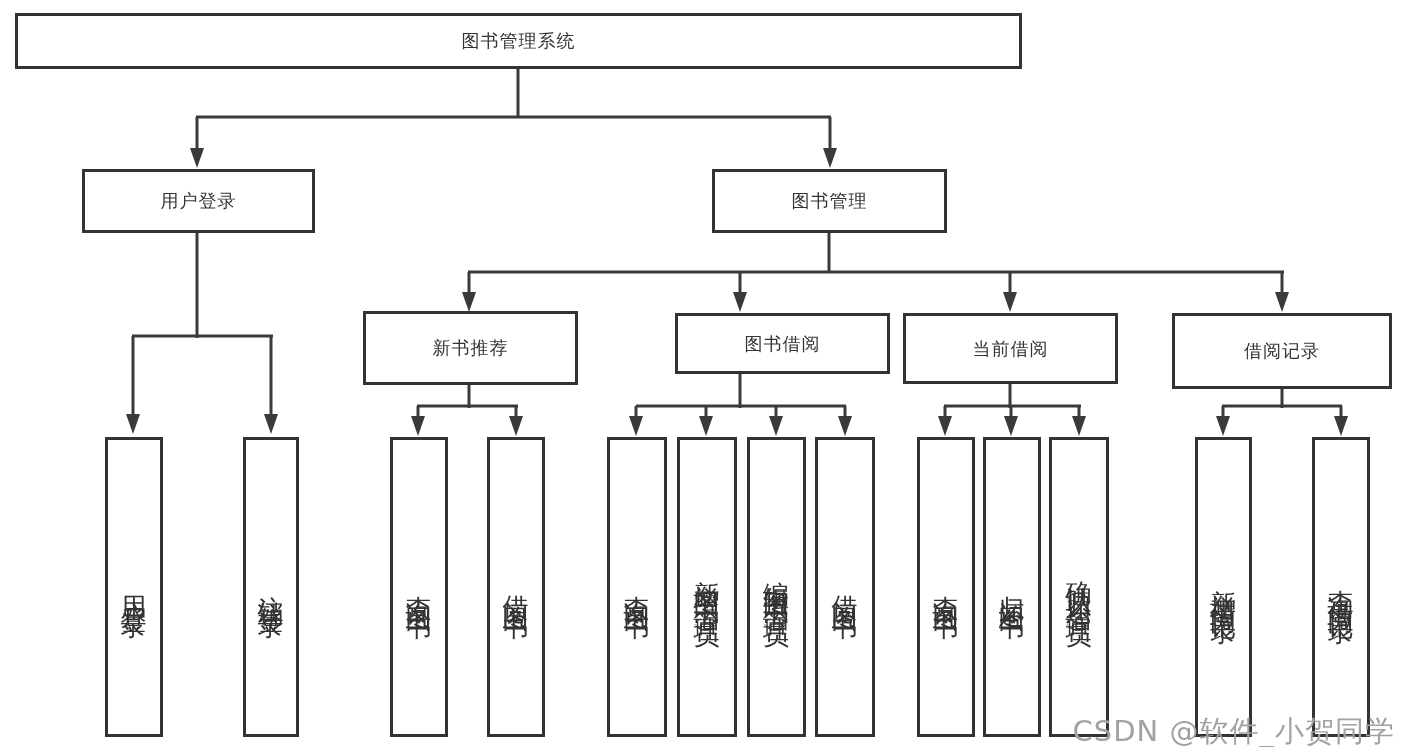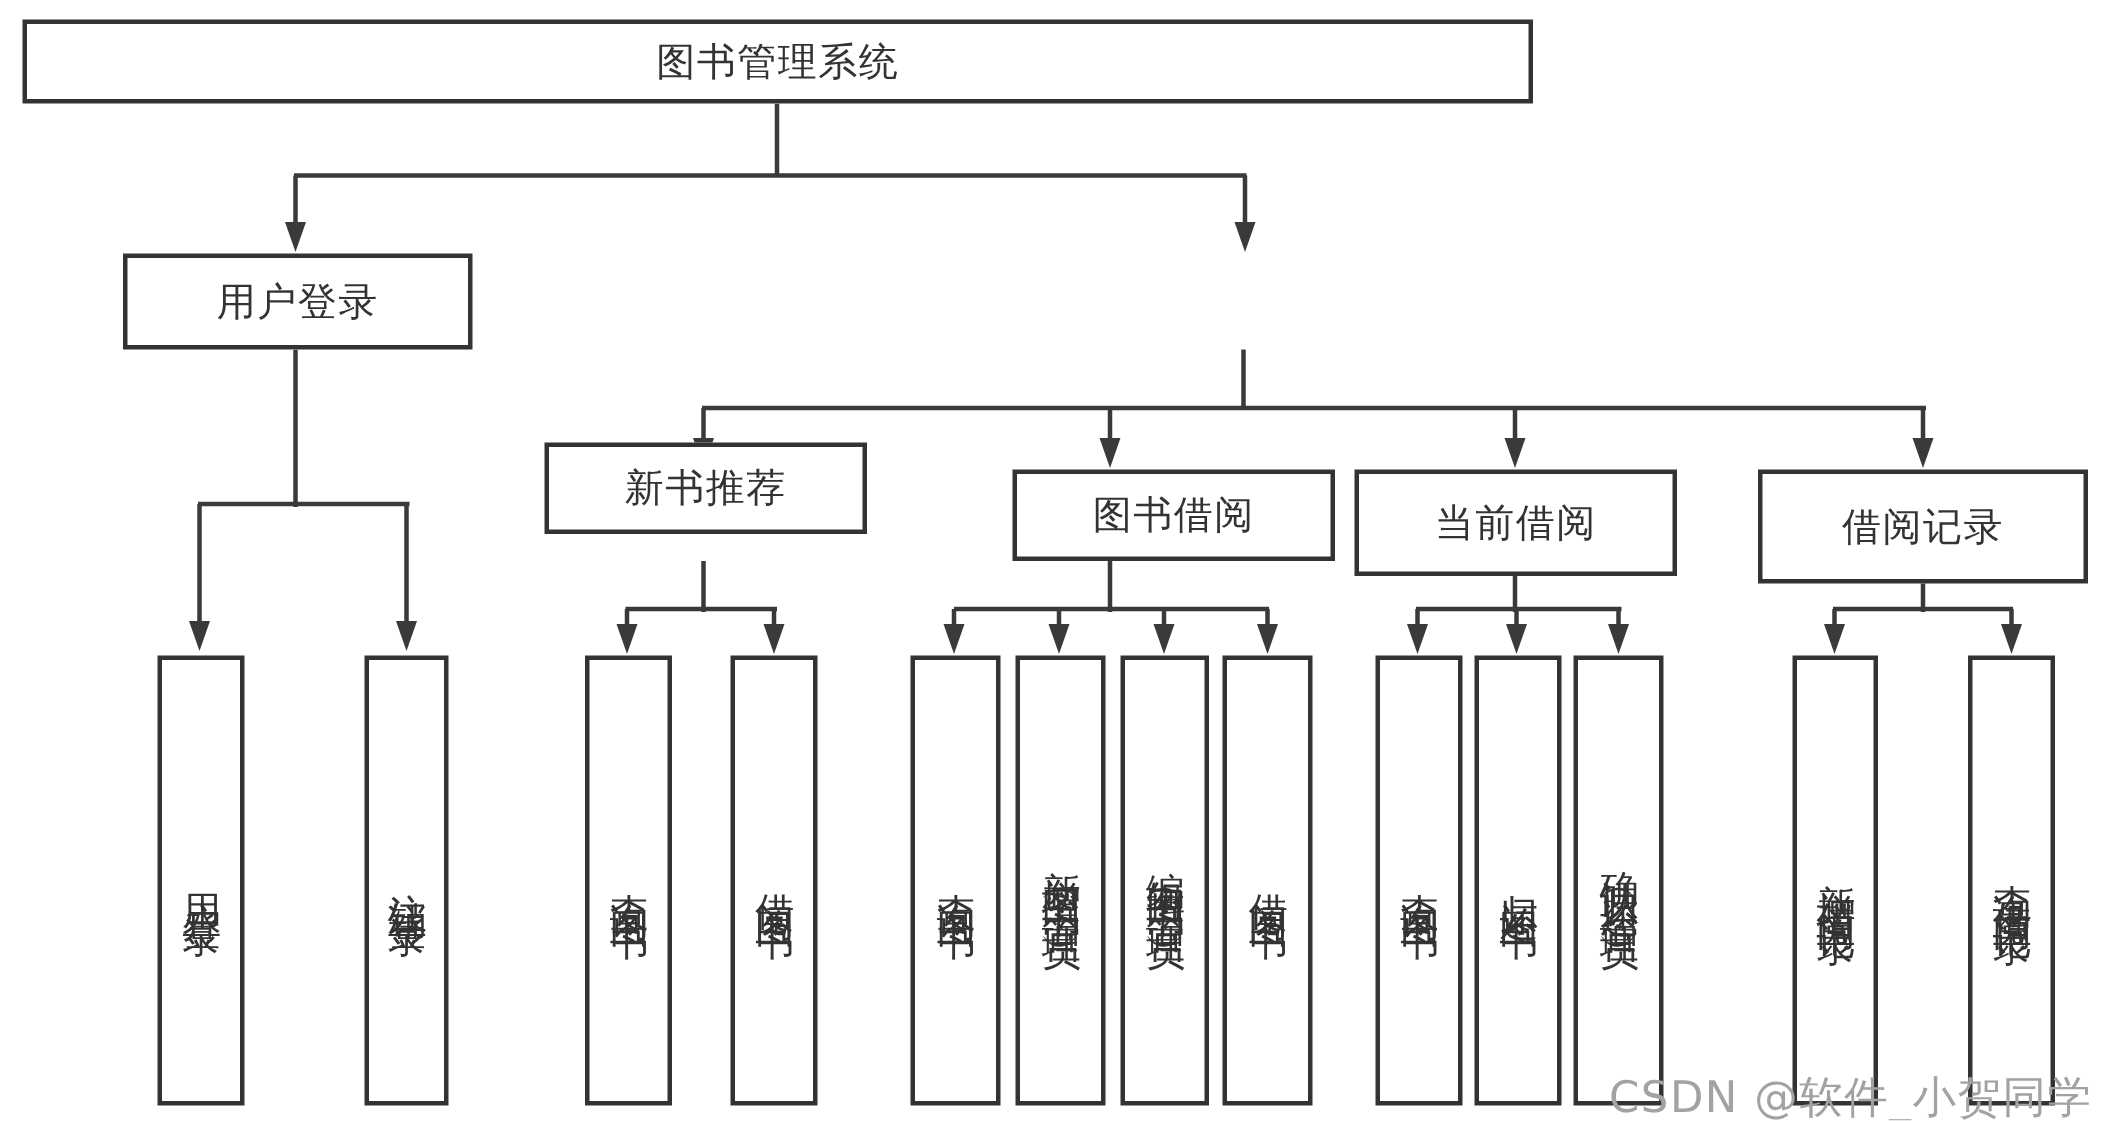--- a/index.html
+++ b/index.html
@@ -15,21 +15,21 @@
     position:absolute;
     box-sizing:border-box;
     background:#ffffff;
     border:3px solid #333333;
     color:#333333;
     display:flex;
     align-items:center;
     justify-content:center;
     z-index:2;
   }
-  .hbox{font-size:26px;letter-spacing:1px;}
+  .hbox{font-size:18px;letter-spacing:1px;}
   .vbox{top:437px;height:300px;font-size:26px;}
   .vbox .vtext{
     writing-mode:vertical-rl;
     text-orientation:mixed;
     letter-spacing:6px;
     line-height:1;
     white-space:nowrap;
   }
   #watermark{
     position:absolute;
@@ -101,22 +101,25 @@
       <polygon points="1334,416 1348,416 1341,436" fill="#3a3a3a"></polygon>
     </svg>
 
   <div class="hbox" style="left:15px;top:13px;width:1007px;height:56px;">
     <span>图书管理系统</span>
   </div>
 
   <div class="hbox" style="left:82px;top:169px;width:233px;height:64px;">
     <span>用户登录</span>
   </div>
+  <div class="hbox" style="left:712px;top:169px;width:235px;height:64px;">
+    <span>图书管理</span>
+  </div>
 
-  <div class="hbox" style="left:363px;top:295px;width:215px;height:61px;align-items:center;">
+  <div class="hbox" style="left:363px;top:311px;width:215px;height:74px;align-items:center;">
     <span>新书推荐</span>
   </div>
   <div class="hbox" style="left:633px;top:313px;width:215px;height:61px;margin-left:42px;">
     <span>图书借阅</span>
   </div>
   <div class="hbox" style="left:903px;top:313px;width:215px;height:71px;">
     <span>当前借阅</span>
   </div>
   <div class="hbox" style="left:1172px;top:313px;width:220px;height:76px;">
     <span>借阅记录</span>

